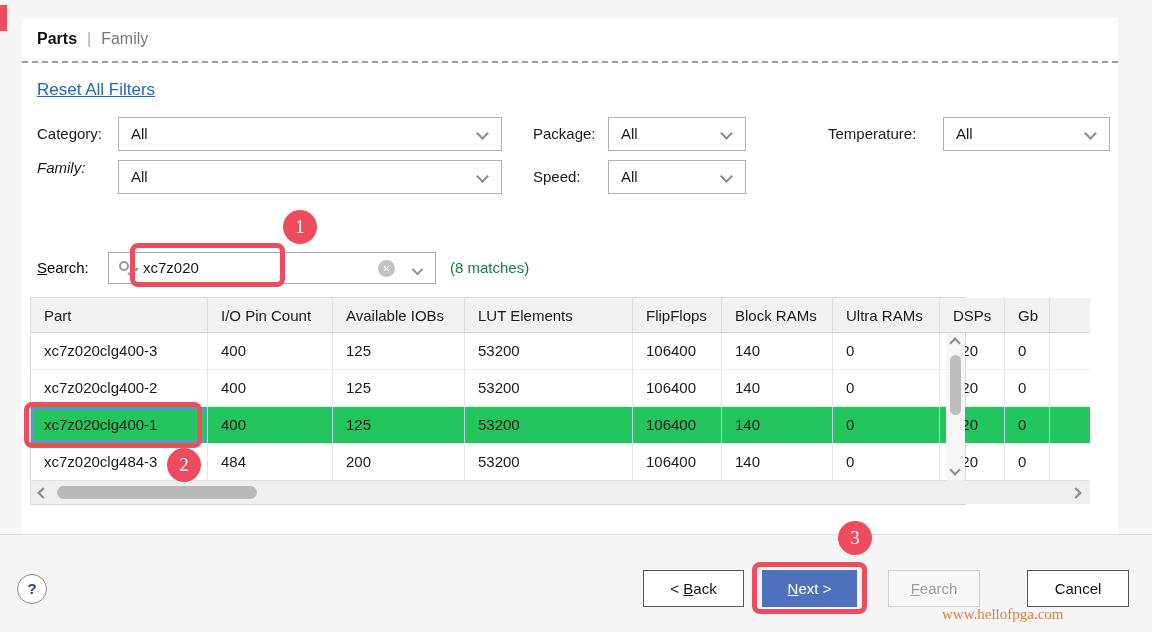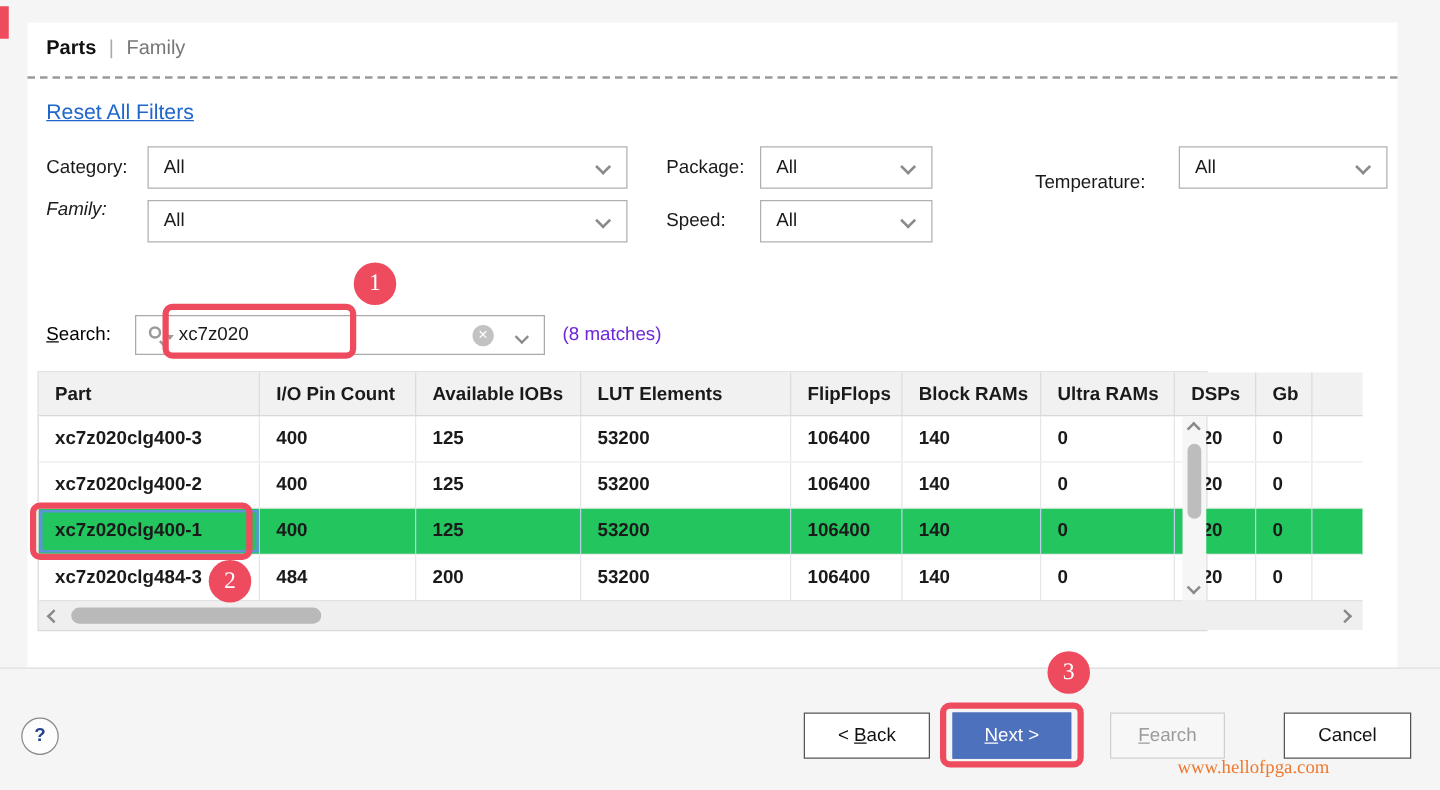--- a/index.html
+++ b/index.html
@@ -30,24 +30,24 @@
   
   .search-label { position:absolute; left:15px; top:234px; height:32px; line-height:32px; font-size:15px; }
   .u { text-decoration:underline; }
   .search-combo { position:absolute; left:86px; top:234px; width:328px; height:32px; border:1px solid #a9a9a9; background:#fff; cursor:text; }
   .mag { position:absolute; left:10px; top:8px; width:10px; height:10px; border:2px solid #9a9a9a; border-radius:50%; }
   .mag::after { content:""; position:absolute; left:8px; top:9px; width:2px; height:6px; background:#9a9a9a; transform:rotate(-45deg); }
   .mag-caret { position:absolute; left:24px; top:15px; width:0; height:0; border-left:3px solid transparent; border-right:3px solid transparent; border-top:4px solid #9a9a9a; }
   .search-text { position:absolute; left:34px; top:0; height:30px; line-height:30px; font-size:15px; color:#1a1a1a; }
   .clear-btn { position:absolute; right:40px; top:7px; width:17px; height:17px; border-radius:50%; background:#c2c2c2; color:#fff; font-size:10px; line-height:17px; text-align:center; cursor:pointer; }
   .search-chev { position:absolute; right:13px; top:12px; transform:rotate(45deg) scale(0.9); }
-  .matches { position:absolute; left:428px; top:234px; height:32px; line-height:32px; font-size:15px; color:#6d28d9; }
-
-  
-  .ptable { position:absolute; left:8px; top:279px; width:936px; height:208px; border:1px solid #d9d9d9; background:#fff;font-weight:bold; }
+  .matches { position:absolute; left:428px; top:234px; height:32px; line-height:32px; font-size:15px; color:#15803d; }
+
+  
+  .ptable { position:absolute; left:8px; top:279px; width:936px; height:208px; border:1px solid #d9d9d9; background:#fff; }
   .tgrid { display:grid; grid-template-columns:177px 125px 132px 168px 89px 111px 107px 65px 45px 1fr; width:1059px; }
   .thead { background:#f1f1f1; height:35px; border-bottom:1px solid #d8d8d8; }
   .thead .th { line-height:35px; font-size:15px; color:#1a1a1a; padding-left:13px; border-right:1px solid #dcdcdc; overflow:hidden; white-space:nowrap; cursor:pointer; }
   .thead .th.filler { border-right:none; }
   .trow { height:37px; border-bottom:1px solid #ececec; cursor:pointer; }
   .trow .td { line-height:36px; font-size:15px; color:#1a1a1a; padding-left:13px; border-right:1px solid #e6e6e6; overflow:hidden; white-space:nowrap; }
   .trow .td.filler { border-right:none; }
   .trow.selected { background:#22c55e; }
   .trow.selected .td { border-right-color:#b9cfec; }
   .trow.selected .td.part { outline:2px solid #5e93d8; outline-offset:-3px; }
@@ -104,21 +104,21 @@
     <div class="flabel" style="left:15px; top:99px;">Category:</div>
     <div class="combo" style="left:96px; top:99px; width:384px;">
       <span>All</span>
       <span class="chev"></span>
     </div>
     <div class="flabel" style="left:511px; top:99px;">Package:</div>
     <div class="combo" style="left:586px; top:99px; width:138px;">
       <span>All</span>
       <span class="chev"></span>
     </div>
-    <div class="flabel" style="left:806px; top:111px;">Temperature:</div>
+    <div class="flabel" style="left:806px; top:99px;">Temperature:</div>
     <div class="combo" style="left:921px; top:99px; width:167px;">
       <span>All</span>
       <span class="chev"></span>
     </div>
 
     <div class="flabel" style="left:15px; top:133px;font-style:italic;">Family:</div>
     <div class="combo" style="left:96px; top:142px; width:384px;">
       <span>All</span>
       <span class="chev"></span>
     </div>

